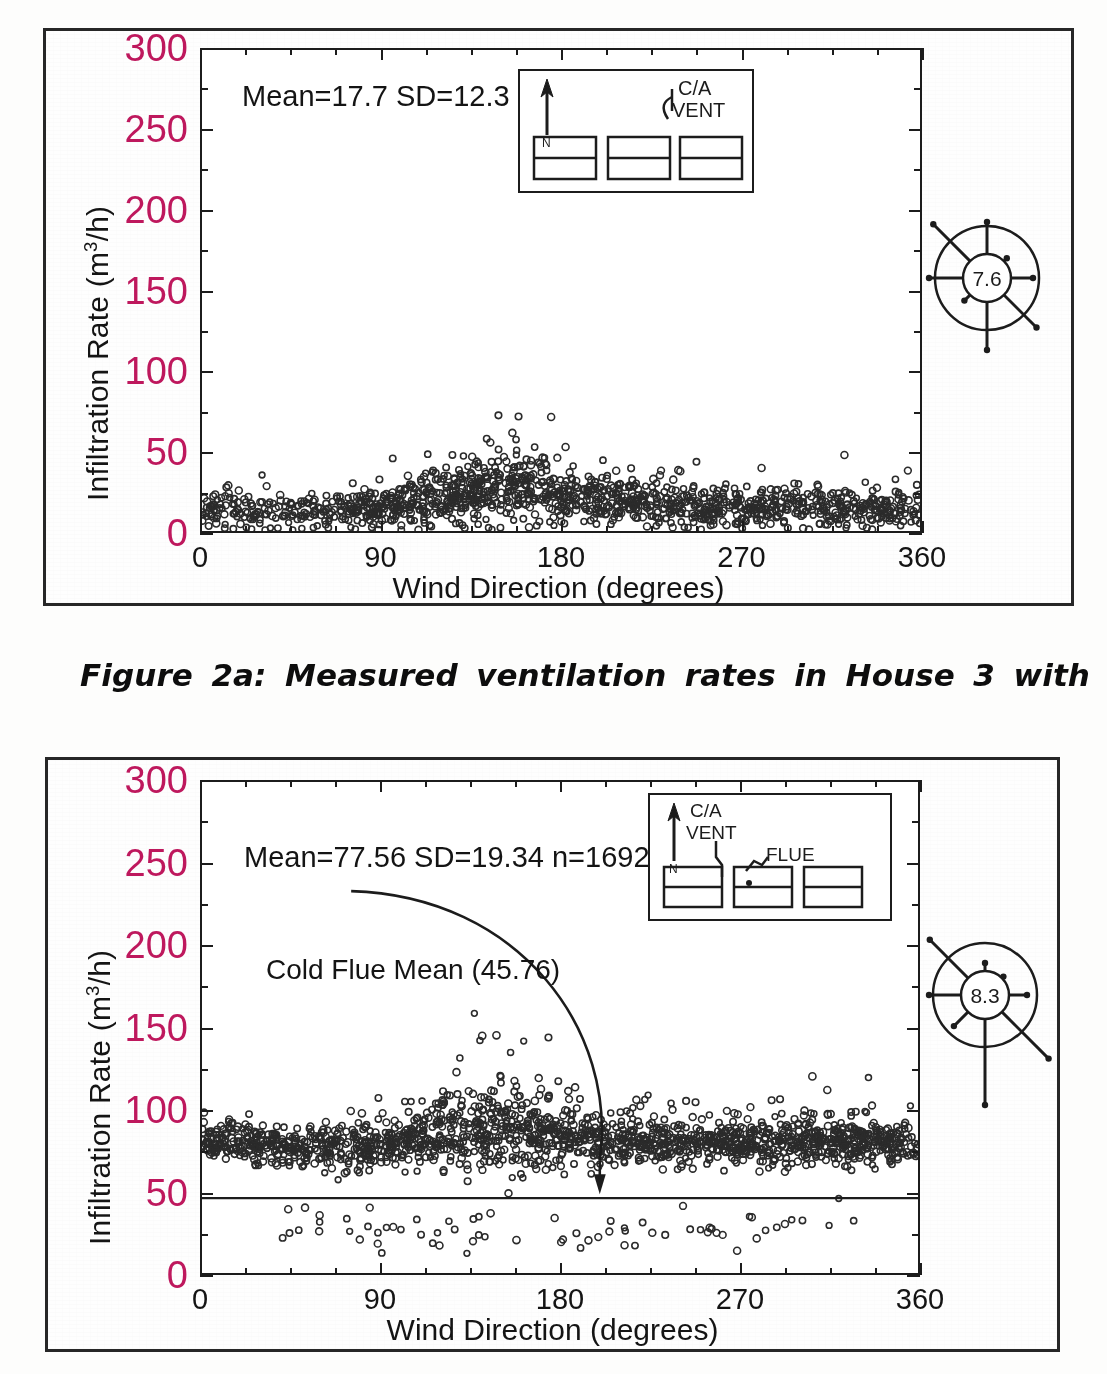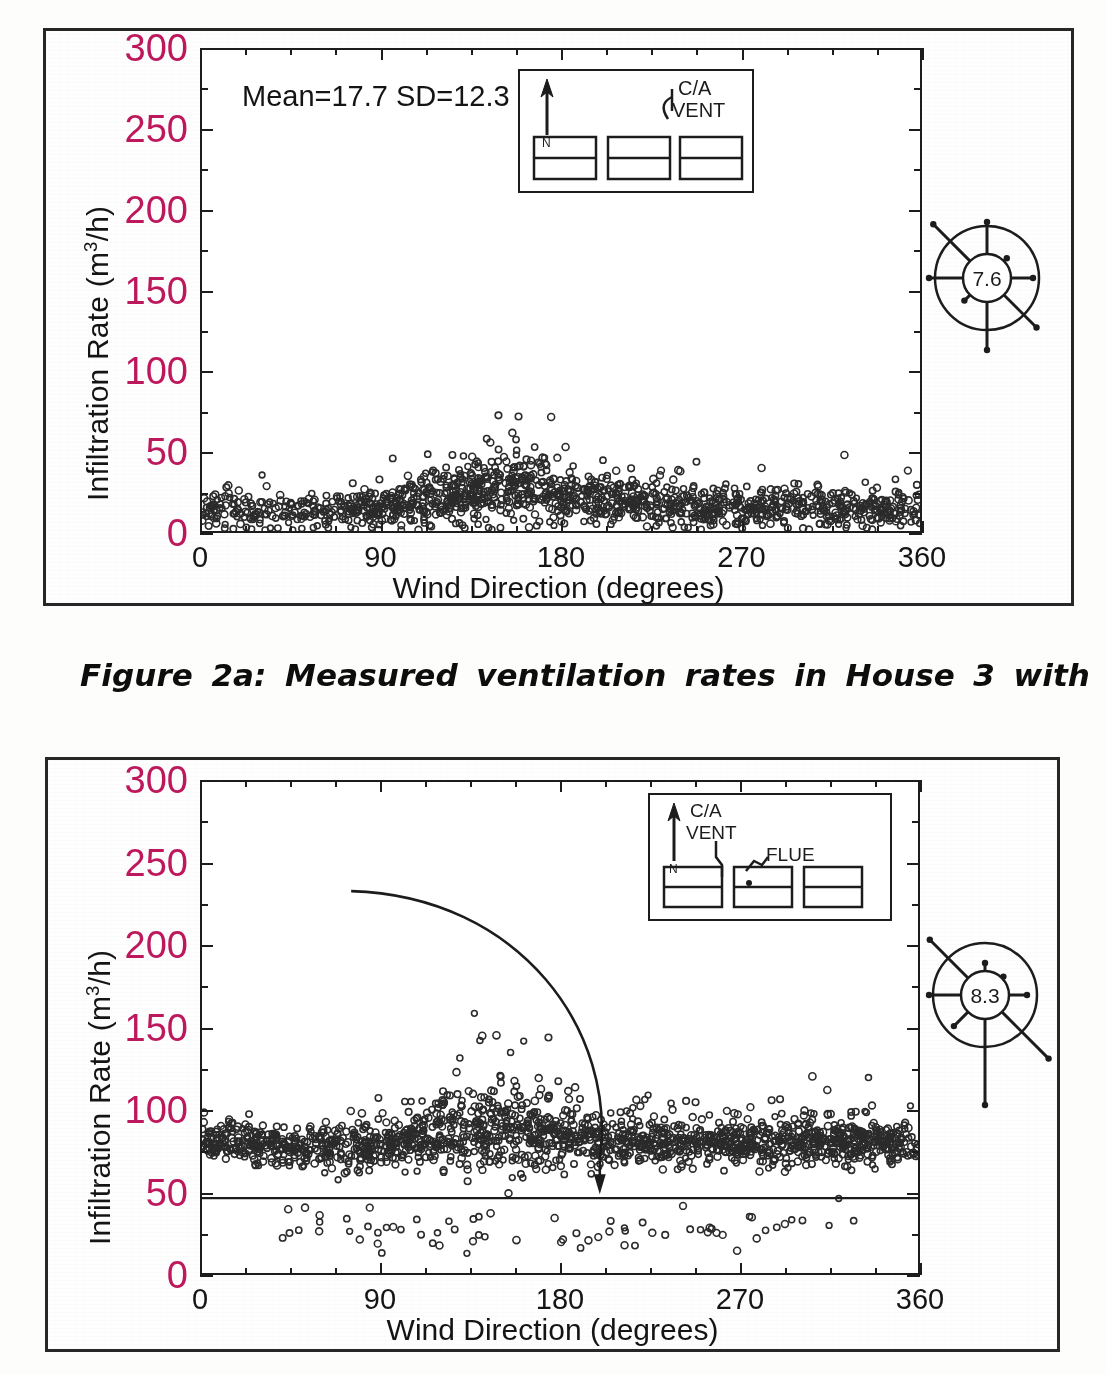--- a/index.html
+++ b/index.html
@@ -3504,21 +3504,23 @@
         <div class="tick minor-x" style="left: 827px; top: 508px;"></div>
       </div>
     <div id="xtl-b">
         <div class="xtick-label" style="left: 152px; top: 523px;">0</div>
         <div class="xtick-label" style="left: 332px; top: 523px;">90</div>
         <div class="xtick-label" style="left: 512px; top: 523px;">180</div>
         <div class="xtick-label" style="left: 692px; top: 523px;">270</div>
         <div class="xtick-label" style="left: 872px; top: 523px;">360</div>
       </div>
 
-
+    <div class="stats" style="left:196px; top:80px;">Mean=77.56 SD=19.34 n=1692</div>
+
+    <div class="annot-text" style="left:218px; top:194px;">Cold Flue Mean (45.76)</div>
 
     <div class="house-inset" style="left:600px; top:33px; width:244px; height:128px;">
       <svg viewBox="0 0 244 128" width="244" height="128">
         <g stroke="#1c1c1c" fill="#1c1c1c">
           <line x1="24" y1="66" x2="24" y2="16" stroke-width="3"></line>
           <polygon points="24,8 18,26 24,21 30,26"></polygon>
         </g>
         <text x="19" y="78" font-size="12" font-family="Liberation Sans, sans-serif" fill="#1c1c1c">N</text>
         <text x="40" y="22" font-size="19" font-family="Liberation Sans, sans-serif" fill="#1c1c1c">C/A</text>
         <text x="36" y="44" font-size="19" font-family="Liberation Sans, sans-serif" fill="#1c1c1c">VENT</text>

